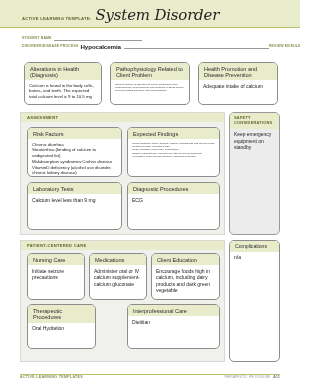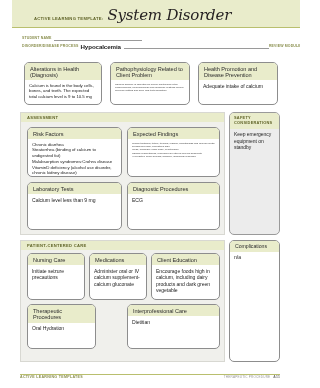--- a/index.html
+++ b/index.html
@@ -8,21 +8,21 @@
     width: 300px; height: 388px;
     background: #ffffff;
     font-family: "Liberation Sans", sans-serif;
     color: #231f20;
     overflow: hidden;
   }
   .page { position: relative; width: 300px; height: 388px; background:#fff; }
 
   
   .header-band {
-    position: absolute; left: 12px; top: 0; width: 300px; height: 28px;
+    position: absolute; left: 0; top: 0; width: 300px; height: 28px;
     background: #e9eccb;
     border-bottom: 1.2px solid #b9bf6e;
   }
   .header-inner {
     position: absolute; left: 22px; top: 8px;
     display: flex; align-items: baseline; gap: 4px;
   }
   .alt-label {
     font-size: 4.2px; letter-spacing: 0.25px; font-weight: bold;
     color: #5f6327; text-transform: uppercase; white-space: nowrap;

